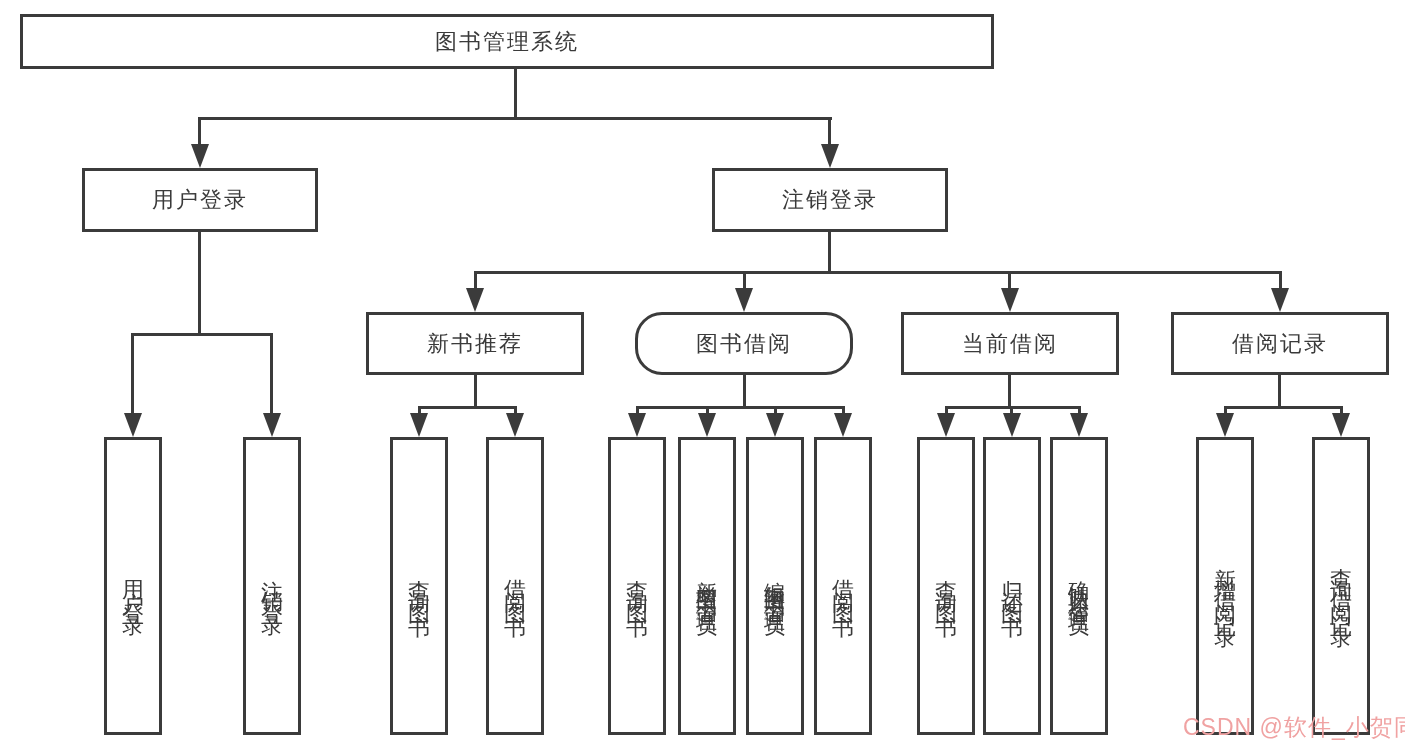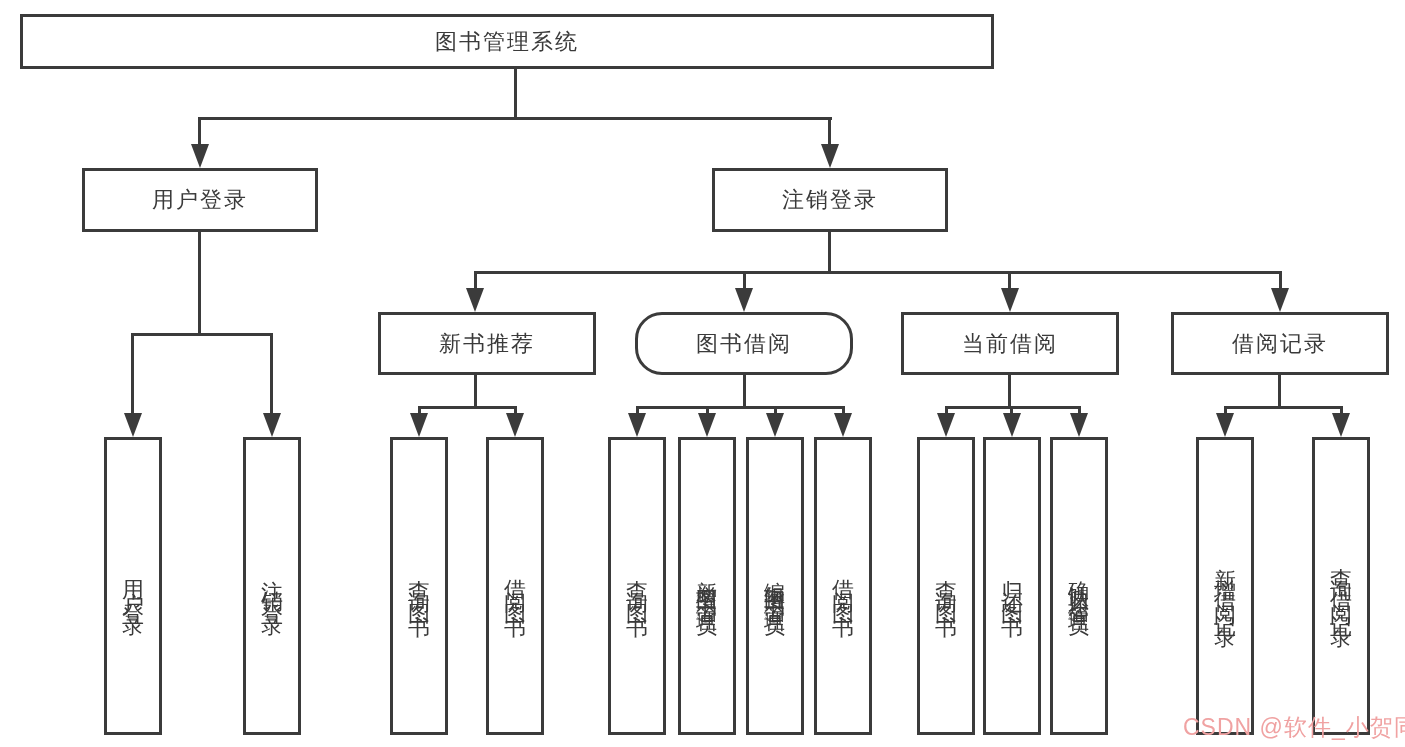--- a/index.html
+++ b/index.html
@@ -65,21 +65,21 @@
   <div class="hline" style="left:474px; top:271px; width:808px; height:3px;"></div>
   <div class="vline" style="left:474px;  top:271px; width:3px; height:20px;"></div>
   <div class="arrow" style="left:466px;  top:288px;"></div>
   <div class="vline" style="left:743px;  top:271px; width:3px; height:20px;"></div>
   <div class="arrow" style="left:735px;  top:288px;"></div>
   <div class="vline" style="left:1008px; top:271px; width:3px; height:20px;"></div>
   <div class="arrow" style="left:1001px; top:288px;"></div>
   <div class="vline" style="left:1279px; top:271px; width:3px; height:20px;"></div>
   <div class="arrow" style="left:1271px; top:288px;"></div>
 
-  <div class="box lvl3" style="left:378px;">新书推荐</div>
+  <div class="box lvl3" style="left:366px;">新书推荐</div>
   <div class="box lvl3" style="left:635px;border-radius:27px;">图书借阅</div>
   <div class="box lvl3" style="left:1171px;">借阅记录</div>
   <div class="box lvl3" style="left:901px;">当前借阅</div>
 
   <div class="vline" style="left:474px; top:375px; width:3px; height:34px;"></div>
   <div class="hline" style="left:418px; top:406px; width:99px; height:3px;"></div>
   <div class="vline" style="left:418px; top:406px; width:3px; height:12px;"></div>
   <div class="arrow" style="left:410px; top:413px;"></div>
   <div class="vline" style="left:514px; top:406px; width:3px; height:12px;"></div>
   <div class="arrow" style="left:506px; top:413px;"></div>

